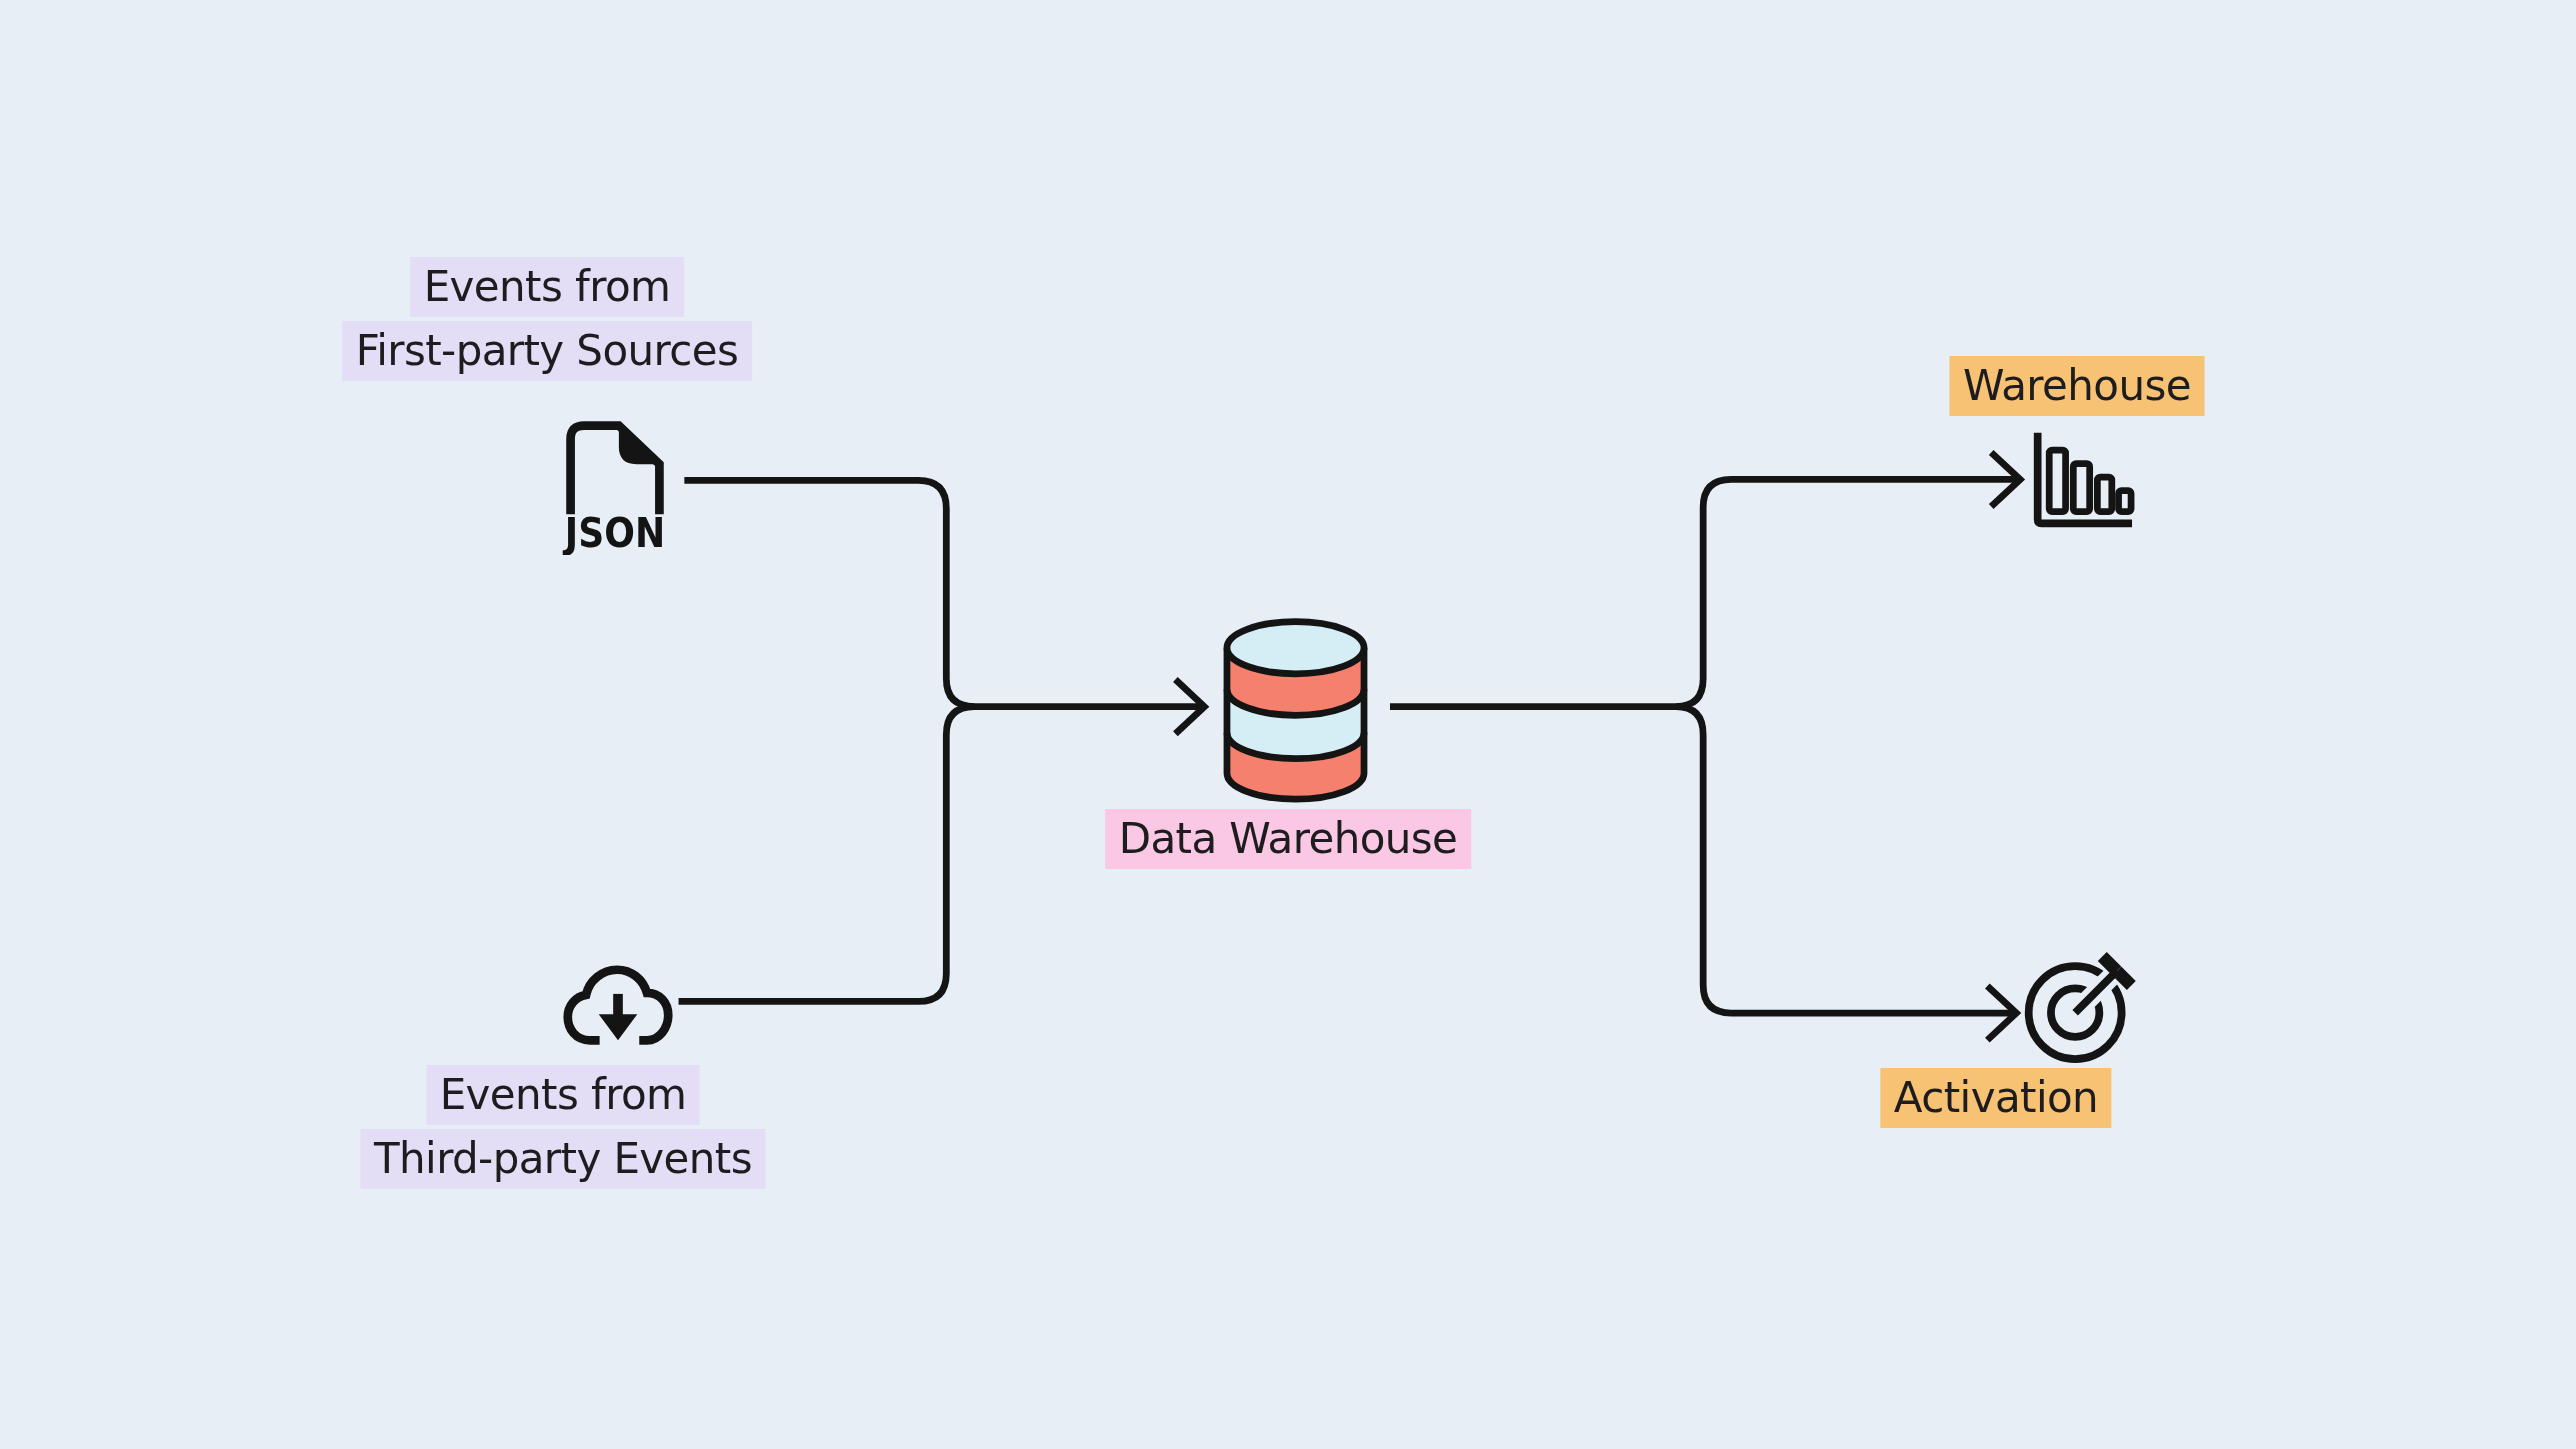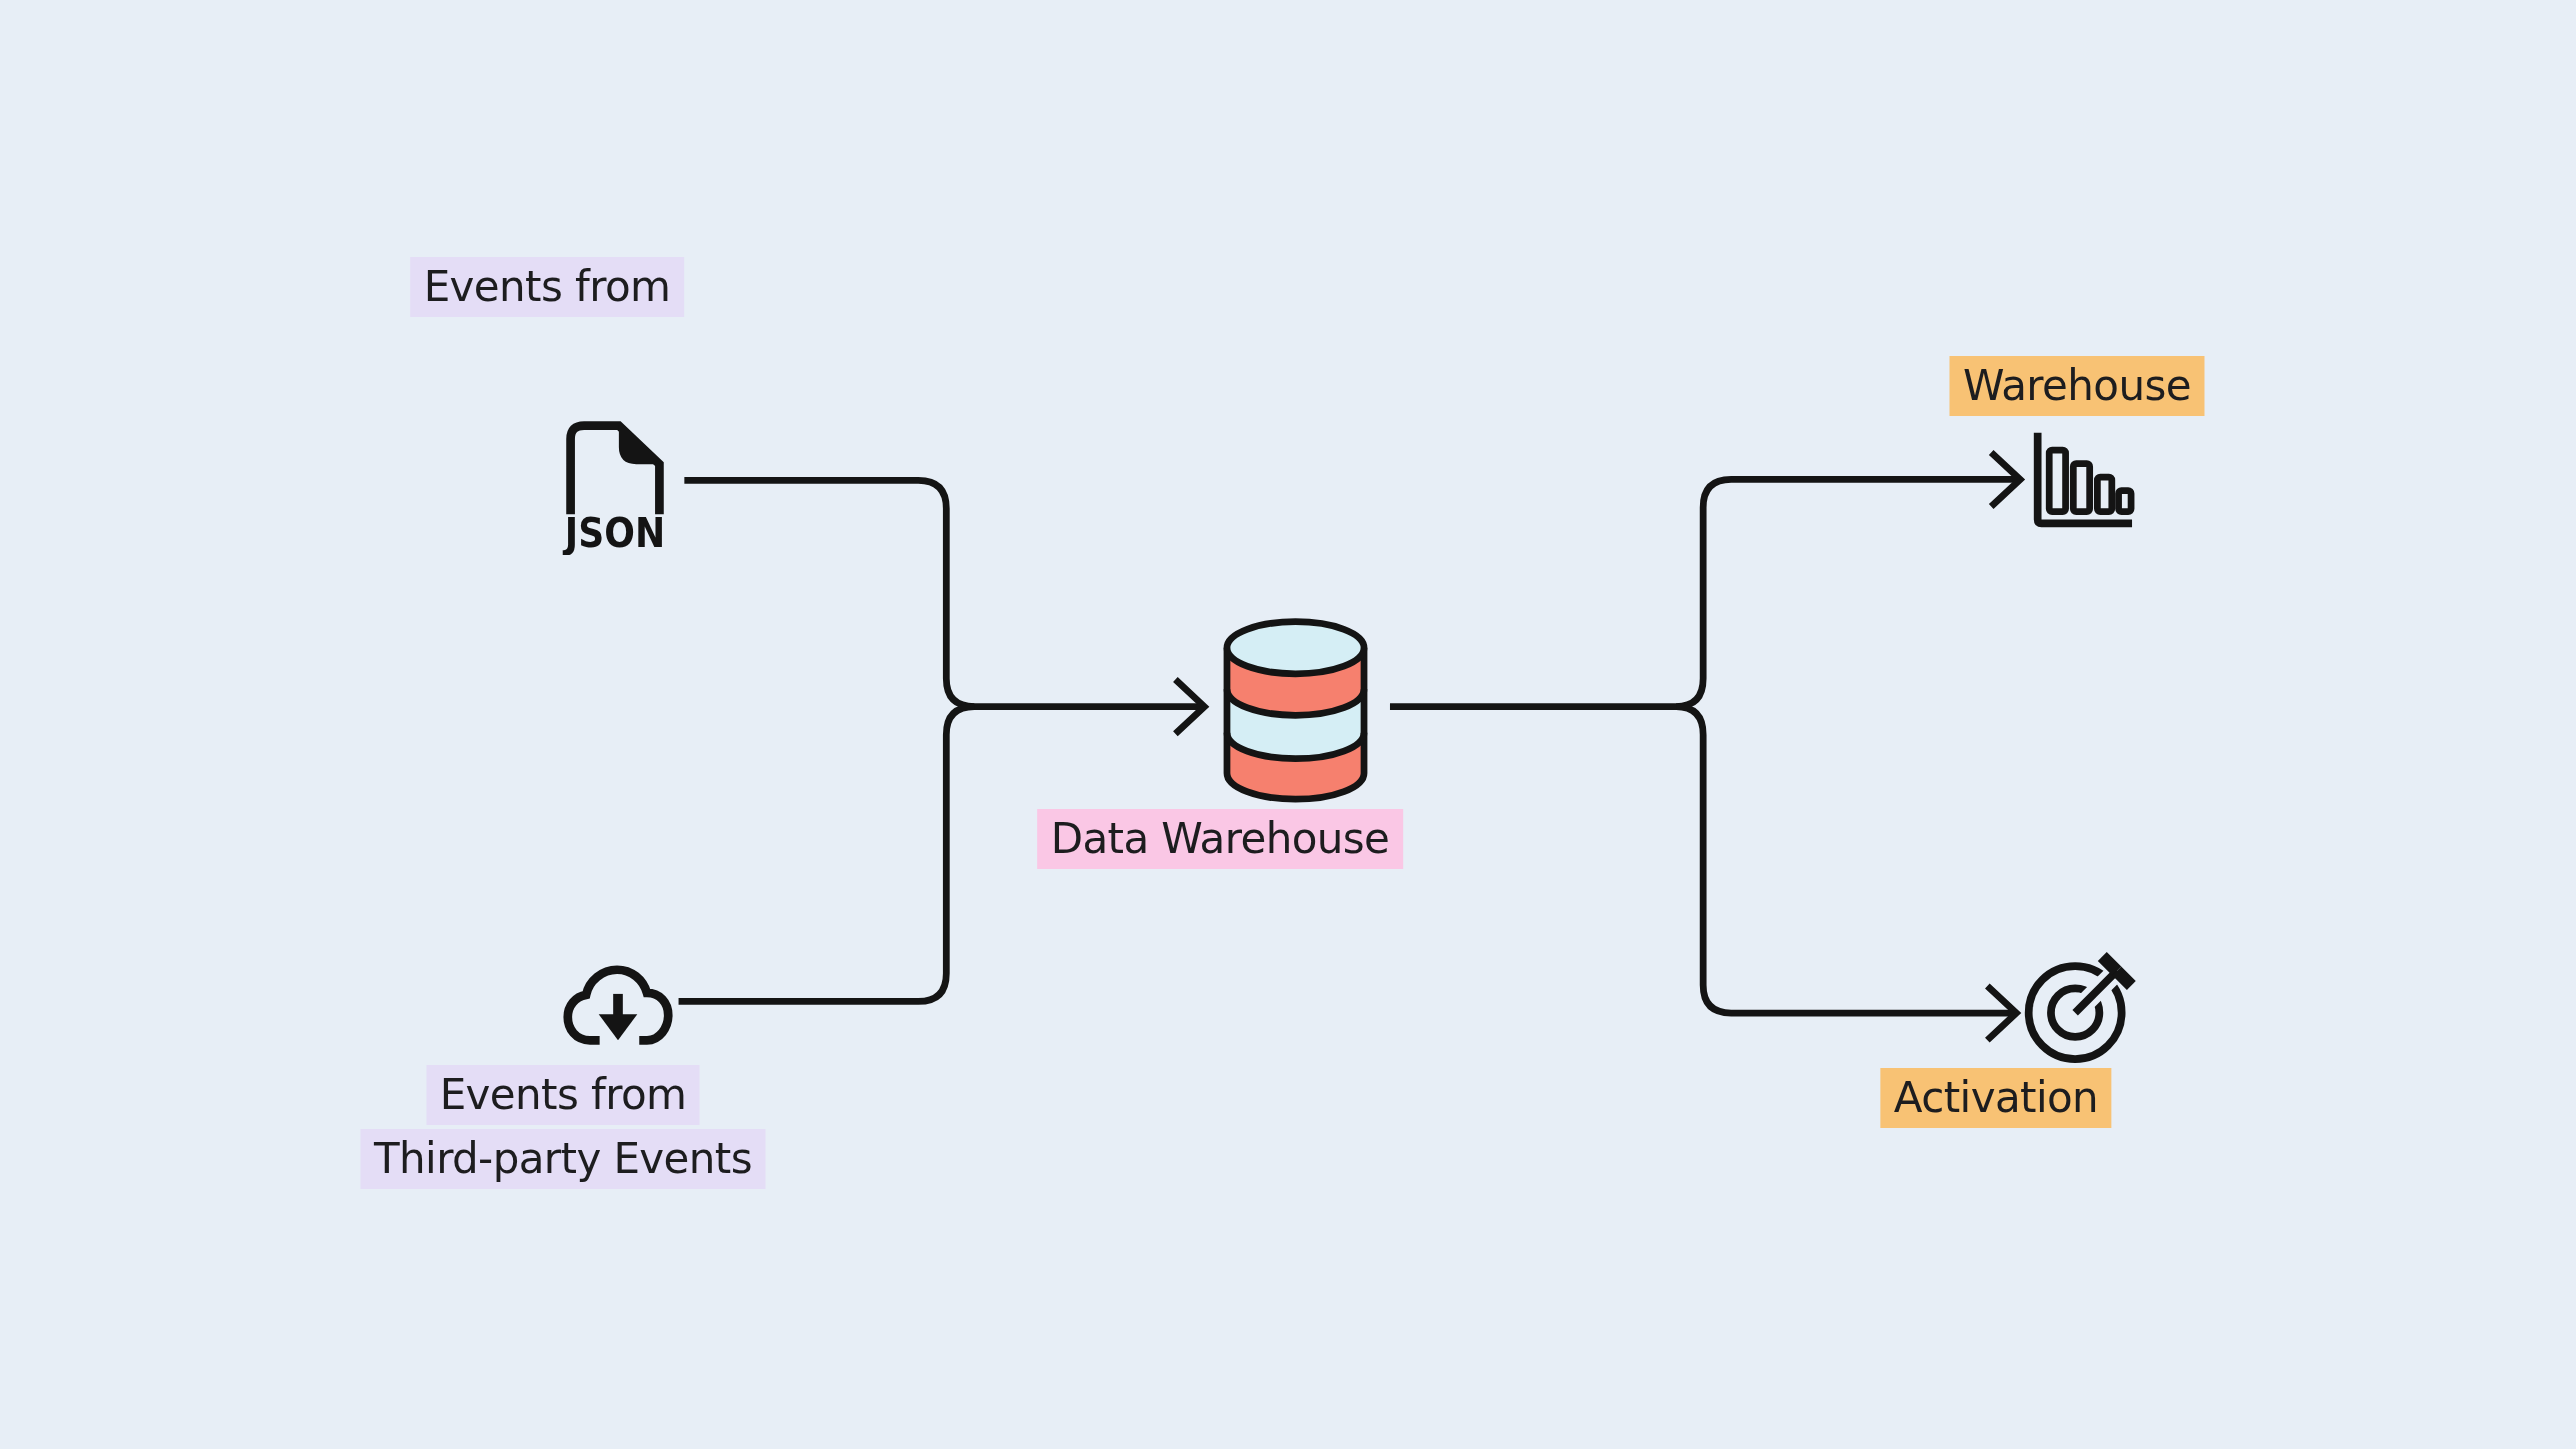--- a/index.html
+++ b/index.html
@@ -74,20 +74,21 @@
     <path d="M 702 1036 H 950 Q 979 1036 979 1007 V 760 Q 979 731 1008 731"></path>
     <path d="M 1216 703 L 1246 731 L 1216 759"></path>
     <path d="M 1438 731 H 1734 Q 1762 731 1762 702 V 525 Q 1762 496 1791 496 H 2088"></path>
     <path d="M 1734 731 Q 1762 731 1762 760 V 1019 Q 1762 1048 1791 1048 H 2084"></path>
     <path d="M 2060 468 L 2090 496 L 2060 524"></path>
     <path d="M 2056 1020 L 2086 1048 L 2056 1076"></path>
   </svg>
 
   <div class="label-stack" style="left:547px; top:255px">
     <span class="hl lavender">Events from</span>
+    <span class="hl lavender">First-party Sources</span>
   </div>
 
   <svg class="icon" style="left:559px; top:410px" width="112" height="145" viewBox="0 0 116 150">
     <path class="stroke" stroke-width="9" d="M 12 108 V 30 Q 12 16 26 16 H 62 L 104 56 V 108"></path>
     <path class="fill-ink" d="M 62 16 L 104 56 H 80 Q 62 56 62 38 Z"></path>
     <text class="json-text" x="58" y="142" text-anchor="middle" textLength="104" lengthAdjust="spacingAndGlyphs">JSON</text>
   </svg>
 
   <svg class="icon" style="left:561px; top:959px" width="114" height="93" viewBox="0 0 118 96">
     <path class="stroke" stroke-width="9" d="M 40 84 H 30 C 15 84 7 72 7 60 C 7 48 15 39 26 37 C 29 22 43 11 58 11 C 73 11 85 21 89 35 C 102 35 111 45 111 58 C 111 71 102 84 89 84 H 81"></path>
@@ -102,21 +103,21 @@
 
   <svg class="icon" style="left:1218px; top:613px" width="155" height="193" viewBox="0 0 160 200">
     <path class="fill-salmon" d="M 9 36 V 166 A 71 27 0 0 0 151 166 V 36 A 71 27 0 0 0 9 36 Z"></path>
     <path class="fill-cyan" d="M 9 79 A 71 27 0 0 0 151 79 L 151 124 A 71 27 0 0 1 9 124 Z"></path>
     <path class="stroke" stroke-width="7" d="M 9 36 V 166 A 71 27 0 0 0 151 166 V 36"></path>
     <path class="stroke" stroke-width="7" d="M 9 79 A 71 27 0 0 0 151 79"></path>
     <path class="stroke" stroke-width="7" d="M 9 124 A 71 27 0 0 0 151 124"></path>
     <ellipse class="fill-cyan" cx="80" cy="36" rx="71" ry="27" stroke="var(--ink)" stroke-width="7"></ellipse>
   </svg>
 
-  <div class="label-stack" style="left:1220px; top:807px">
+  <div class="label-stack" style="left:1288px; top:807px">
     <span class="hl pink">Data Warehouse</span>
   </div>
 
   <div class="label-stack" style="left:2077px; top:354px">
     <span class="hl orange">Warehouse</span>
   </div>
 
   <svg class="icon" style="left:2026px; top:427px" width="110" height="104" viewBox="0 0 114 108">
     <path class="stroke" stroke-width="8" stroke-linejoin="round" d="M 12 6 V 96 Q 12 100 16 100 H 110"></path>
     <rect class="stroke" stroke-width="7" rx="3" x="24" y="24" width="17" height="64"></rect>

